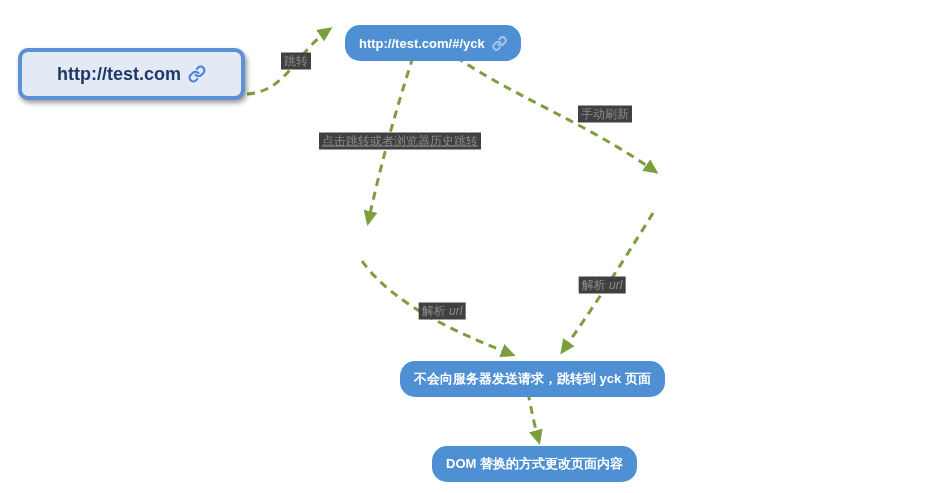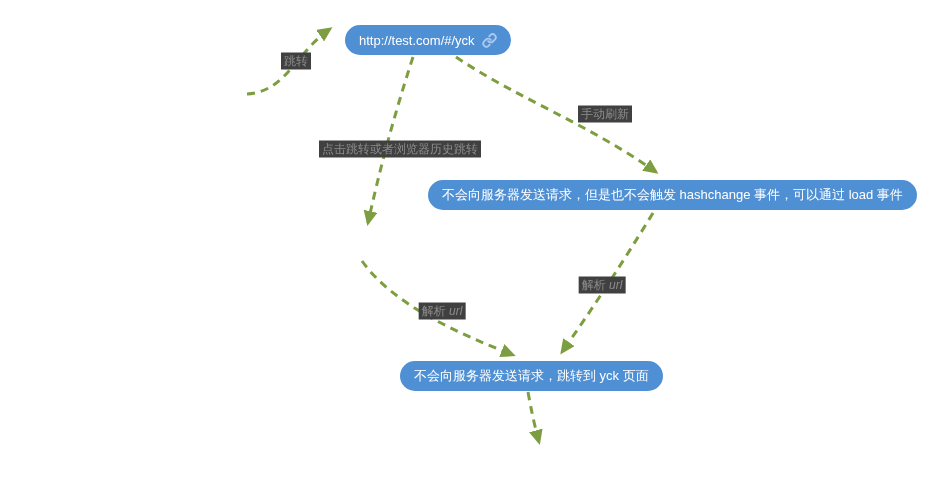--- a/index.html
+++ b/index.html
@@ -24,23 +24,23 @@
     display: flex;
     align-items: center;
     justify-content: center;
     gap: 7px;
     white-space: nowrap;
     box-sizing: border-box;
   }
   .node.blue {
     background: var(--node-fill, #4f8fd4);
     color: var(--node-text, #ffffff);
-    font-weight: normal;
+    font-weight: bold;
     font-size: 13px;
-    height: 30px;
+    height: 36px;
     padding: 0 14px;
     border-radius: 15px;
   }
   .node.start {
     background: var(--start-fill, #e3eaf6);
     border: 4px solid var(--start-border, #5c91d8);
     color: var(--start-text, #1d3a66);
     font-weight: bold;
     font-size: 18px;
     width: 227px;
@@ -74,38 +74,45 @@
       </marker>
     </defs>
     <path class="edge-path" d="M 247 94 C 286 92, 296 52, 330 29" marker-end="url(#arrow)"></path>
     <path class="edge-path" d="M 413 57 Q 386 140 368 223" marker-end="url(#arrow)"></path>
     <path class="edge-path" d="M 456 57 C 515 97, 588 124, 656 172" marker-end="url(#arrow)"></path>
     <path class="edge-path" d="M 362 261 C 392 303, 452 331, 513 355" marker-end="url(#arrow)"></path>
     <path class="edge-path" d="M 653 213 Q 607 288 562 352" marker-end="url(#arrow)"></path>
     <path class="edge-path" d="M 528 392 Q 533 420 539 442" marker-end="url(#arrow)"></path>
   </svg>
 
+  <div class="node start" style="left:18px; top:48px;">
+    <span>http://test.com</span>
+    <svg class="link-icon" width="18" height="18" viewBox="0 0 24 24" fill="none" stroke="currentColor" stroke-width="2.8" stroke-linecap="round" stroke-linejoin="round">
+      <path d="M10 13a5 5 0 0 0 7.54.54l3-3a5 5 0 0 0-7.07-7.07l-1.72 1.71"></path>
+      <path d="M14 11a5 5 0 0 0-7.54-.54l-3 3a5 5 0 0 0 7.07 7.07l1.71-1.71"></path>
+    </svg>
+  </div>
 
   <div class="node blue" style="left:345px; top:25px;">
     <span>http://test.com/#/yck</span>
     <svg class="link-icon" width="15" height="15" viewBox="0 0 24 24" fill="none" stroke="currentColor" stroke-width="3" stroke-linecap="round" stroke-linejoin="round">
       <path d="M10 13a5 5 0 0 0 7.54.54l3-3a5 5 0 0 0-7.07-7.07l-1.72 1.71"></path>
       <path d="M14 11a5 5 0 0 0-7.54-.54l-3 3a5 5 0 0 0 7.07 7.07l1.71-1.71"></path>
     </svg>
   </div>
 
-  <div class="node blue" style="left:428px; top:180px;">
-    <span>不会向服务器发送请求，但是也不会触发 hashchange 事件，可以通过 load 事件</span>
-  </div>
 
 
   <div class="node blue" style="left:400px; top:361px;">
     <span>不会向服务器发送请求，跳转到 yck 页面</span>
   </div>
 
+  <div class="node blue" style="left:432px; top:446px;">
+    <span>DOM 替换的方式更改页面内容</span>
+  </div>
 
   <div class="edge-label" style="left:296px; top:61px;">跳转</div>
-  <div class="edge-label" style="left:400px; top:149px;">点击跳转或者浏览器历史跳转</div>
+  <div class="edge-label" style="left:400px; top:141px;text-decoration:underline;">点击跳转或者浏览器历史跳转</div>
   <div class="edge-label" style="left:565px; top:114px;margin-left:40px;">手动刷新</div>
   <div class="edge-label" style="left:442px; top:311px;"><span>解析 </span><span class="it">url</span></div>
   <div class="edge-label" style="left:602px; top:285px;"><span>解析 </span><span class="it">url</span></div>
 
 </div>
 
 </body></html>

